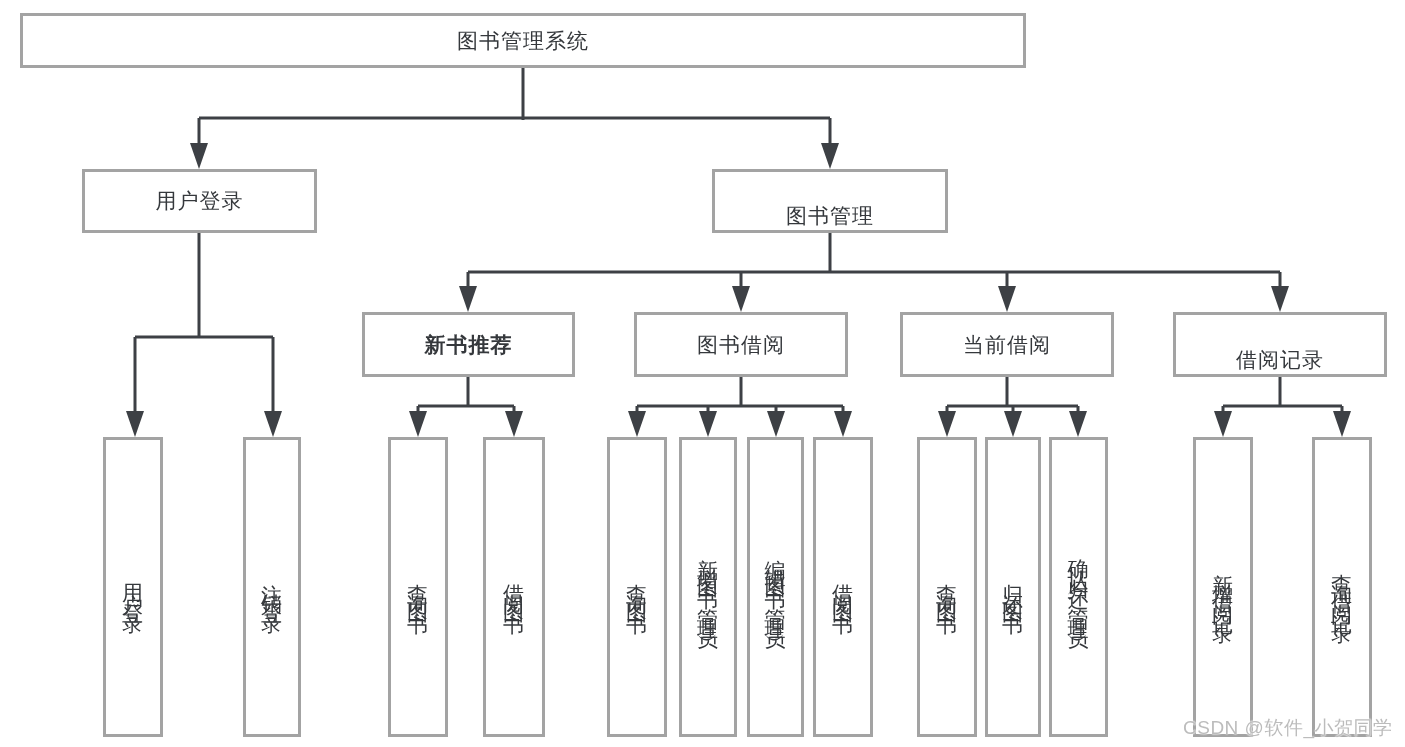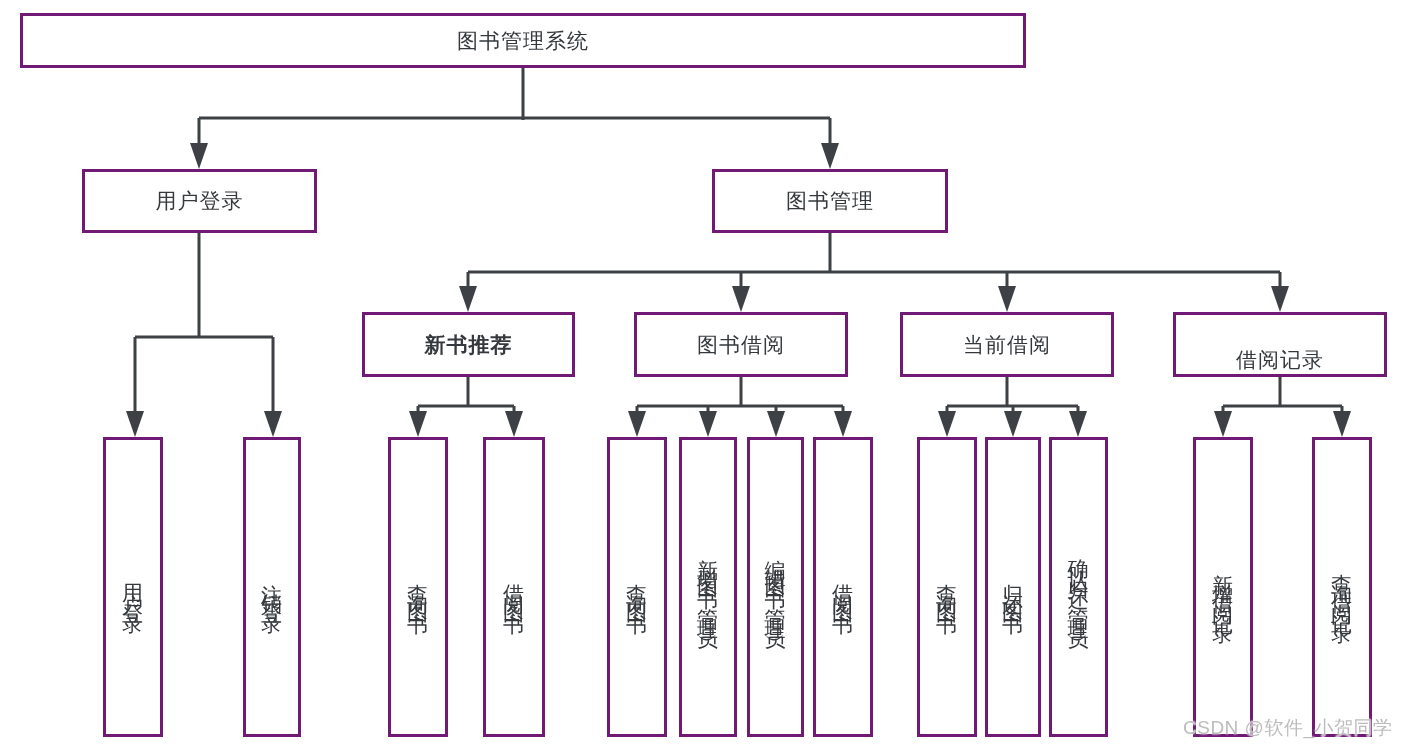--- a/index.html
+++ b/index.html
@@ -19,21 +19,21 @@
   }
   .connectors path {
     fill: none;
     stroke: #3d4045;
     stroke-width: 3;
   }
   .connectors polygon { fill: #3d4045; stroke: none; }
   .node {
     position: absolute;
     box-sizing: border-box;
-    border: 3px solid #701a75;
+    border: 3px solid #a3a3a3;
     background: #ffffff;
     display: flex;
     align-items: center;
     justify-content: center;
   }
   .hbox span {
     font-size: 21px;
     letter-spacing: 1px;
     white-space: nowrap;
     color: #35383c;
@@ -120,21 +120,21 @@
     <polygon points="1333,411 1351,411 1342,437"></polygon>
   </svg>
 
   <div class="node hbox" style="left:20px; top:13px; width:1006px; height:55px;">
     <span>图书管理系统</span>
   </div>
 
   <div class="node hbox" style="left:82px; top:169px; width:235px; height:64px;">
     <span>用户登录</span>
   </div>
-  <div class="node hbox" style="left:712px; top:169px; width:236px; height:64px;">
+  <div class="node hbox" style="left:712px; top:169px; width:236px; height:64px;align-items:flex-end;">
     <span>图书管理</span>
   </div>
 
   <div class="node hbox" style="left:362px; top:312px; width:213px; height:65px;font-weight:bold;">
     <span>新书推荐</span>
   </div>
   <div class="node hbox" style="left:900px; top:312px; width:214px; height:65px;">
     <span>当前借阅</span>
   </div>
   <div class="node hbox" style="left:634px; top:312px; width:214px; height:65px;">

